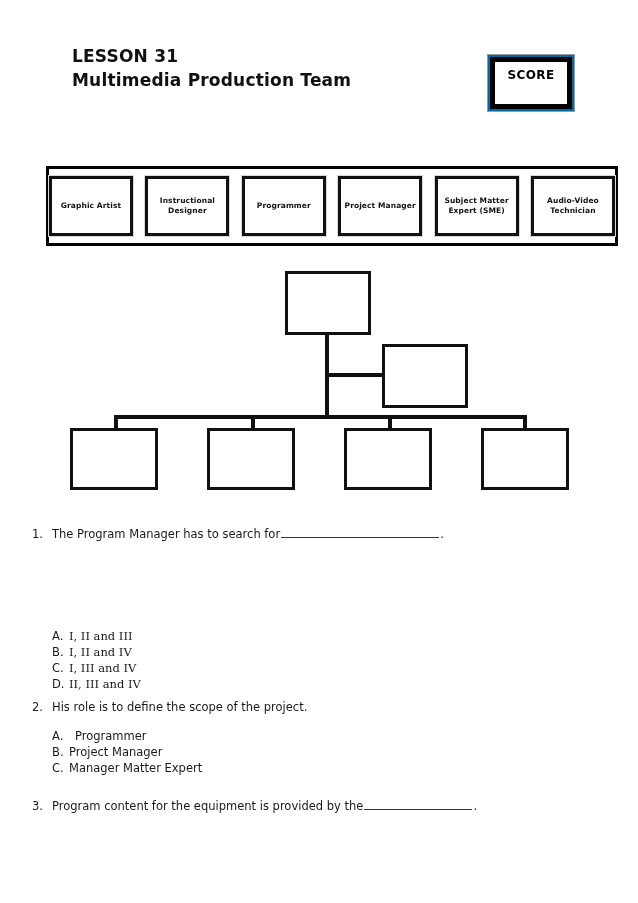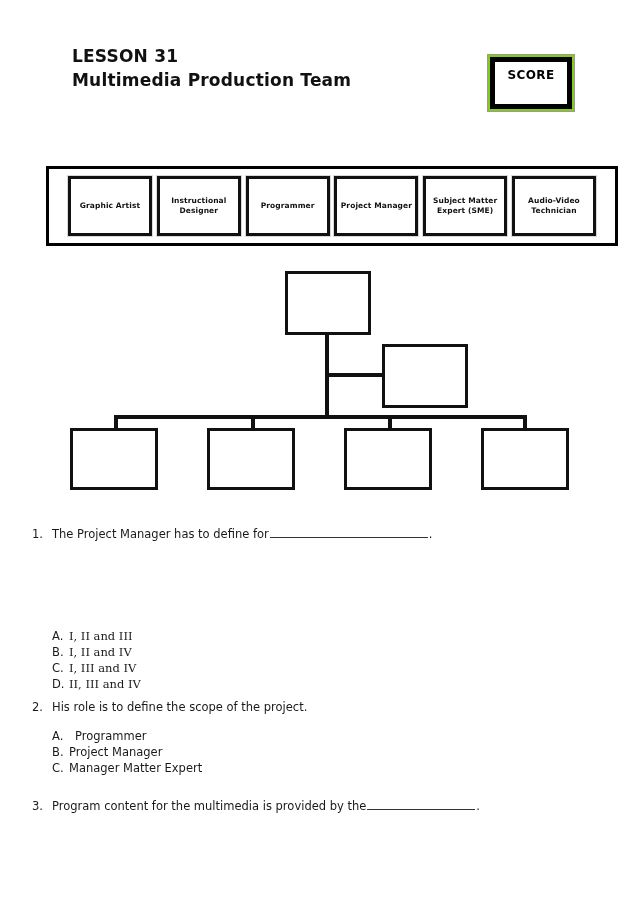--- a/index.html
+++ b/index.html
@@ -38,21 +38,21 @@
   }
 
   
   #score-box {
     position: absolute;
     left: 487px;
     top: 54px;
     width: 88px;
     height: 58px;
     border: 1px solid #9a9a9a;
-    background: #84cc16;
+    background: #0369a1;
     box-sizing: border-box;
   }
   #score-box .inner {
     position: absolute;
     left: 2px;
     top: 2px;
     right: 2px;
     bottom: 2px;
     border: 5px solid #000000;
     background: #ffffff;
@@ -76,21 +76,21 @@
     left: 46px;
     top: 166px;
     width: 572px;
     height: 80px;
     border: 3px solid #000000;
     background: #ffffff;
     box-sizing: border-box;
     display: flex;
     align-items: center;
     justify-content: space-between;
-    padding: 0 19px;
+    padding: 0 0;
   }
   .role-card {
     width: 84px;
     height: 60px;
     border: 3px solid #111111;
     outline: 1px solid #d8d8d8;
     background: #ffffff;
     box-sizing: border-box;
     display: flex;
     align-items: center;
@@ -224,21 +224,21 @@
 
     <div class="org-box" style="left:285px; top:271px; width:86px; height:64px;"></div>
     <div class="org-box" style="left:382px; top:344px; width:86px; height:64px;"></div>
     <div class="org-box" style="left:70px; top:428px; width:88px; height:62px;"></div>
     <div class="org-box" style="left:207px; top:428px; width:88px; height:62px;"></div>
     <div class="org-box" style="left:344px; top:428px; width:88px; height:62px;"></div>
     <div class="org-box" style="left:481px; top:428px; width:88px; height:62px;"></div>
   </div>
 
   <div class="question" style="left:32px; top:526px;">
-    <span class="q-num">1.</span><span>The Project Manager has to define for</span><span class="blank-line" style="width:158px;"></span><span>.</span>
+    <span class="q-num">1.</span><span>The Program Manager has to search for</span><span class="blank-line" style="width:158px;"></span><span>.</span>
   </div>
 
 
   <div class="opt-list" style="left:52px; top:628px;">
     <div class="opt-row">
       <span class="opt-key-alpha">A.</span><span class="roman-inline">I, II and III</span>
     </div>
     <div class="opt-row">
       <span class="opt-key-alpha">B.</span><span class="roman-inline">I, II and IV</span>
     </div>
@@ -260,16 +260,16 @@
     </div>
     <div class="opt-row">
       <span class="opt-key-alpha">B.</span><span>Project Manager</span>
     </div>
     <div class="opt-row">
       <span class="opt-key-alpha">C.</span><span>Manager Matter Expert</span>
     </div>
   </div>
 
   <div class="question" style="left:32px; top:798px;">
-    <span class="q-num">3.</span><span>Program content for the multimedia is provided by the</span><span class="blank-line" style="width:108px;"></span><span>.</span>
+    <span class="q-num">3.</span><span>Program content for the equipment is provided by the</span><span class="blank-line" style="width:108px;"></span><span>.</span>
   </div>
 
 </div>
 
 </body></html>

